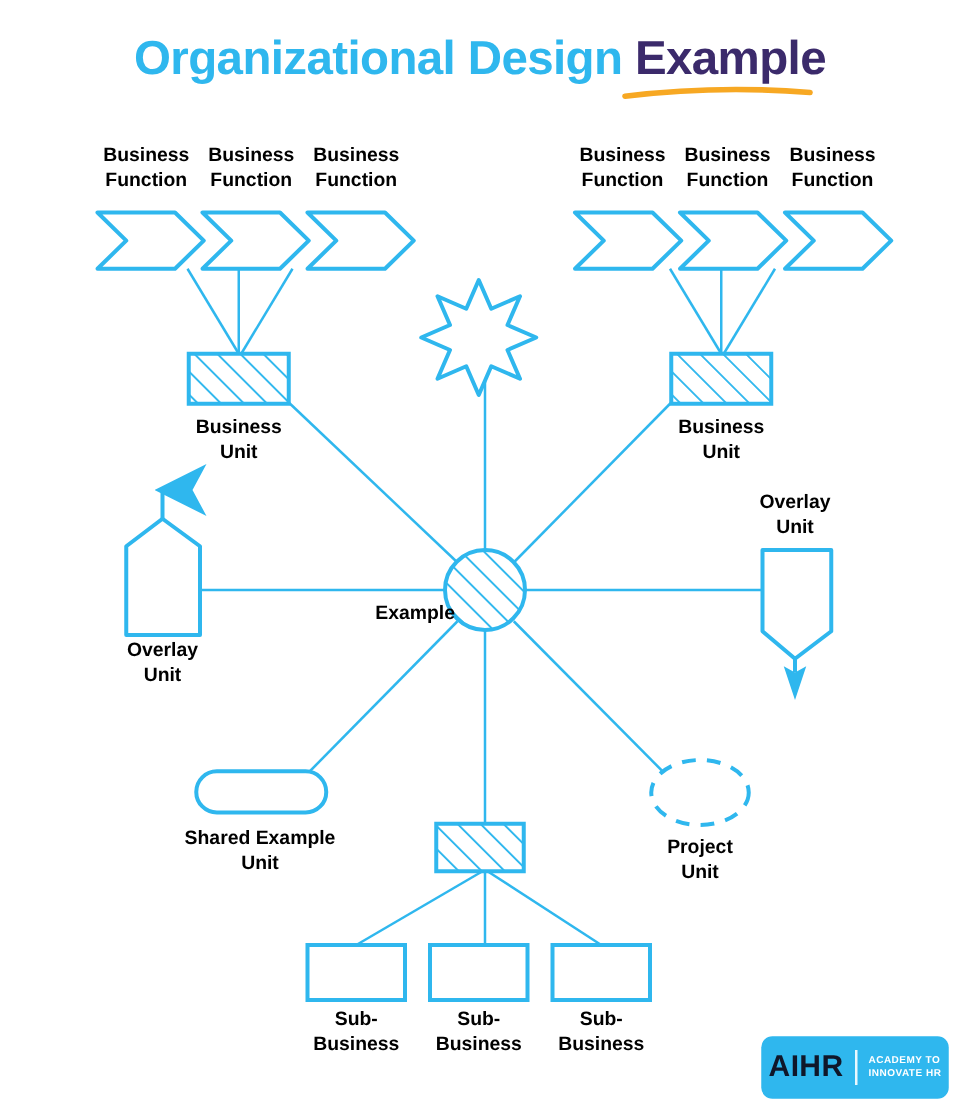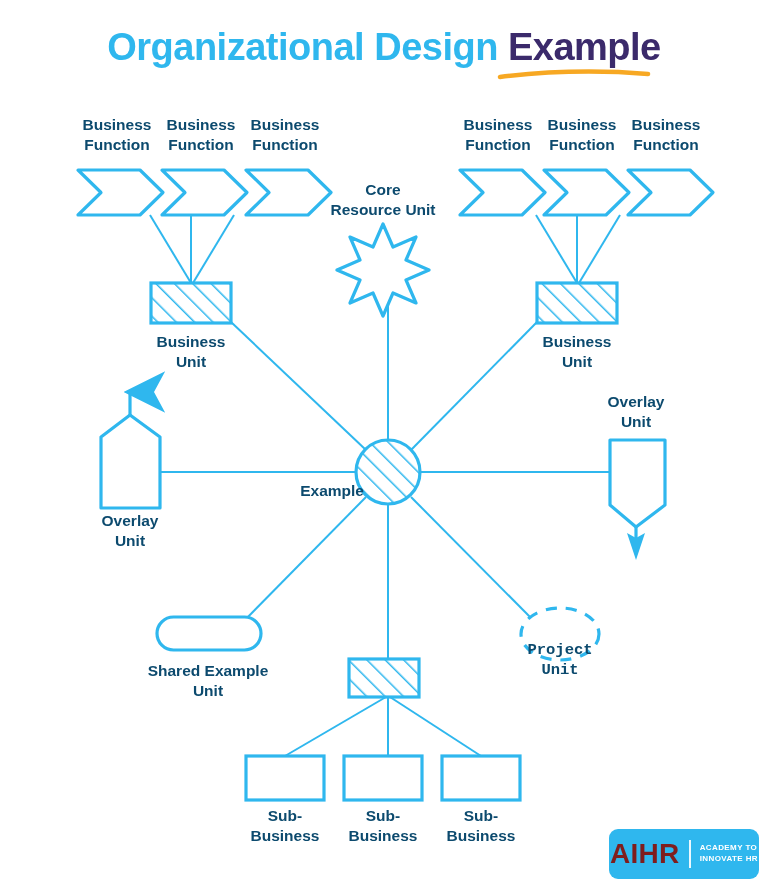--- a/index.html
+++ b/index.html
@@ -42,43 +42,43 @@
     letter-spacing: -0.5px;
   }
   .title-accent {
     font-size: 38px;
     font-weight: bold;
     color: #3b2a6b;
     letter-spacing: -0.5px;
   }
   .node-label {
     position: absolute;
-    color: #0c4a6e;
+    color: #000000;
     font-size: 15.5px;
     font-weight: bold;
     line-height: 1.28;
     text-align: center;
     white-space: pre-line;
   }
   .logo {
     position: absolute;
     left: 609px;
     top: 829px;
     width: 150px;
     height: 50px;
     background: #2fb7ee;
     border-radius: 9px;
     display: flex;
     align-items: center;
     justify-content: center;
     gap: 9px;
   }
   .logo-mark {
-    color: #7f1d1d;
-    font-size: 28px;
+    color: #0f172a;
+    font-size: 24px;
     font-weight: bold;
     letter-spacing: 0.3px;
     line-height: 1;
   }
   .logo-divider {
     width: 2px;
     height: 28px;
     background: #ffffff;
     opacity: 0.9;
   }
@@ -197,39 +197,37 @@
   <div class="node-label" style="left:225px; top:115px; width:120px;">Business
 Function</div>
 
   <div class="node-label" style="left:438px; top:115px; width:120px;">Business
 Function</div>
   <div class="node-label" style="left:522px; top:115px; width:120px;">Business
 Function</div>
   <div class="node-label" style="left:606px; top:115px; width:120px;">Business
 Function</div>
 
-  <div class="node-label" style="left:303px; top:180px; width:160px;">Core
-Resource Unit</div>
 
   <div class="node-label" style="left:131px; top:332px; width:120px;">Business
 Unit</div>
   <div class="node-label" style="left:517px; top:332px; width:120px;">Business
 Unit</div>
 
   <div class="node-label" style="left:70px; top:511px; width:120px;">Overlay
 Unit</div>
   <div class="node-label" style="left:576px; top:392px; width:120px;">Overlay
 Unit</div>
 
   <div class="node-label" style="left:264px; top:481px; width:100px; text-align:right;">Example</div>
 
   <div class="node-label" style="left:128px; top:661px; width:160px;">Shared Example
 Unit</div>
 
-  <div class="node-label" style="left:500px; top:641px; width:120px;font-family:Liberation Mono, monospace;">Project
+  <div class="node-label" style="left:500px; top:668px; width:120px;">Project
 Unit</div>
 
   <div class="node-label" style="left:225px; top:806px; width:120px;">Sub-
 Business</div>
   <div class="node-label" style="left:323px; top:806px; width:120px;">Sub-
 Business</div>
   <div class="node-label" style="left:421px; top:806px; width:120px;">Sub-
 Business</div>
 
   <div class="logo">

